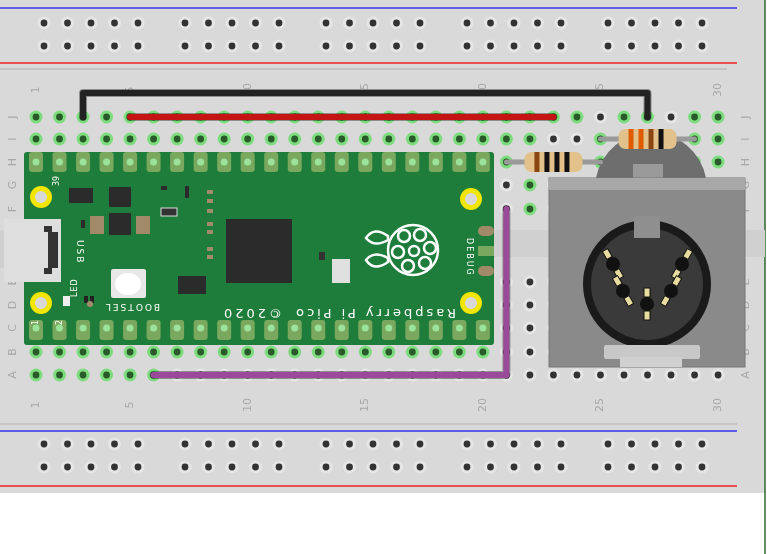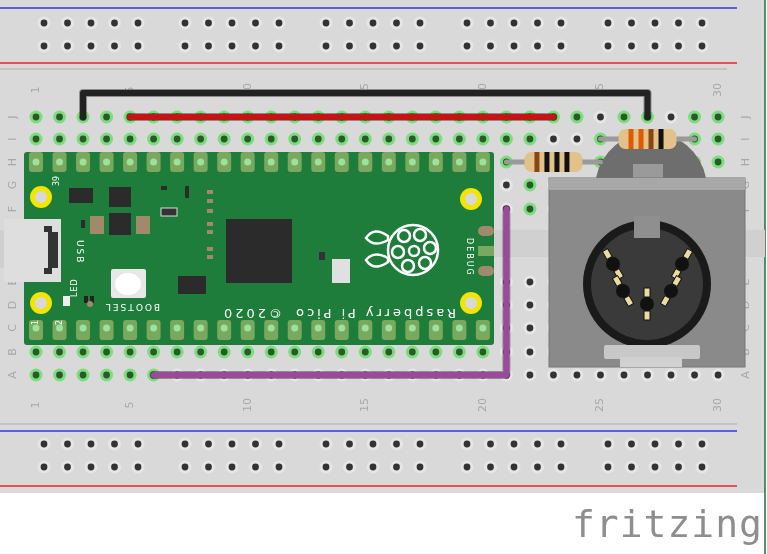--- a/index.html
+++ b/index.html
@@ -1070,14 +1070,13 @@
         <g>
           <line x1="506.4" y1="162" x2="600.48" y2="162" stroke="#9a9a9a" stroke-width="5" stroke-linecap="round"></line>
           <rect x="524.44" y="152" width="58" height="20" rx="7" fill="#e2c28a"></rect>
           <rect x="534.44" y="152" width="5" height="20" fill="#8b4513"></rect>
           <rect x="544.44" y="152" width="5" height="20" fill="#111111"></rect>
           <rect x="554.44" y="152" width="5" height="20" fill="#111111"></rect>
           <rect x="564.44" y="152" width="5" height="20" fill="#111111"></rect>
         </g>
       </g>
   </svg>
-  <div class="logo">fritzing</div>
 </div>
 
 </body></html>

